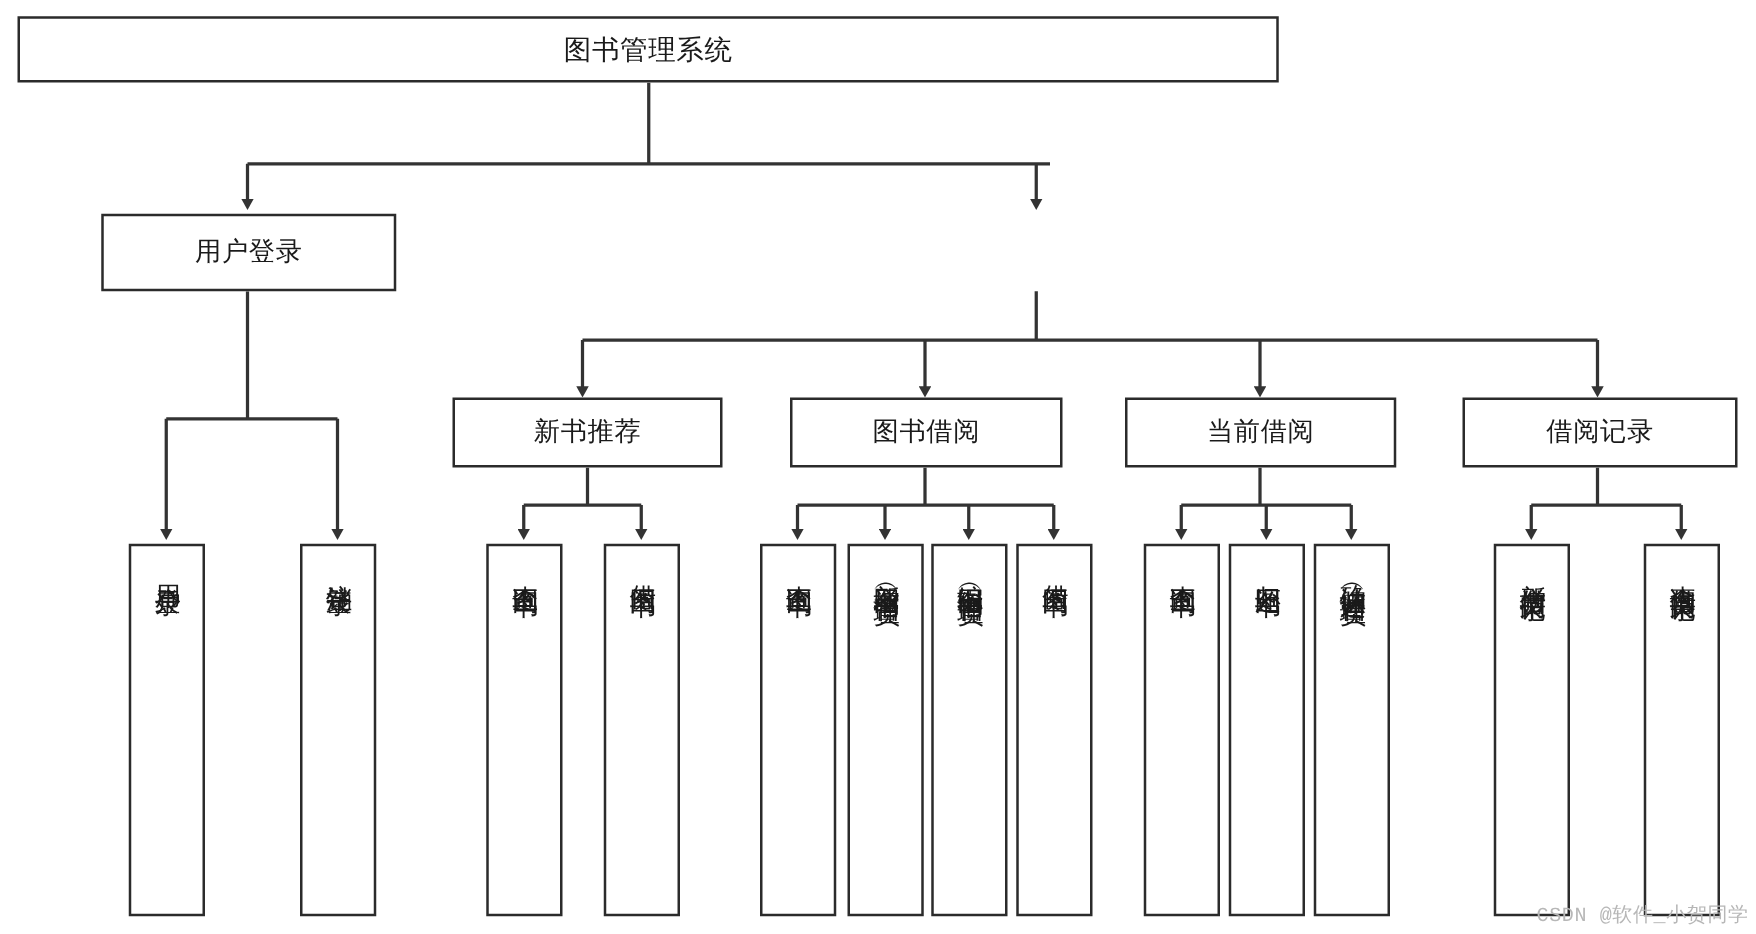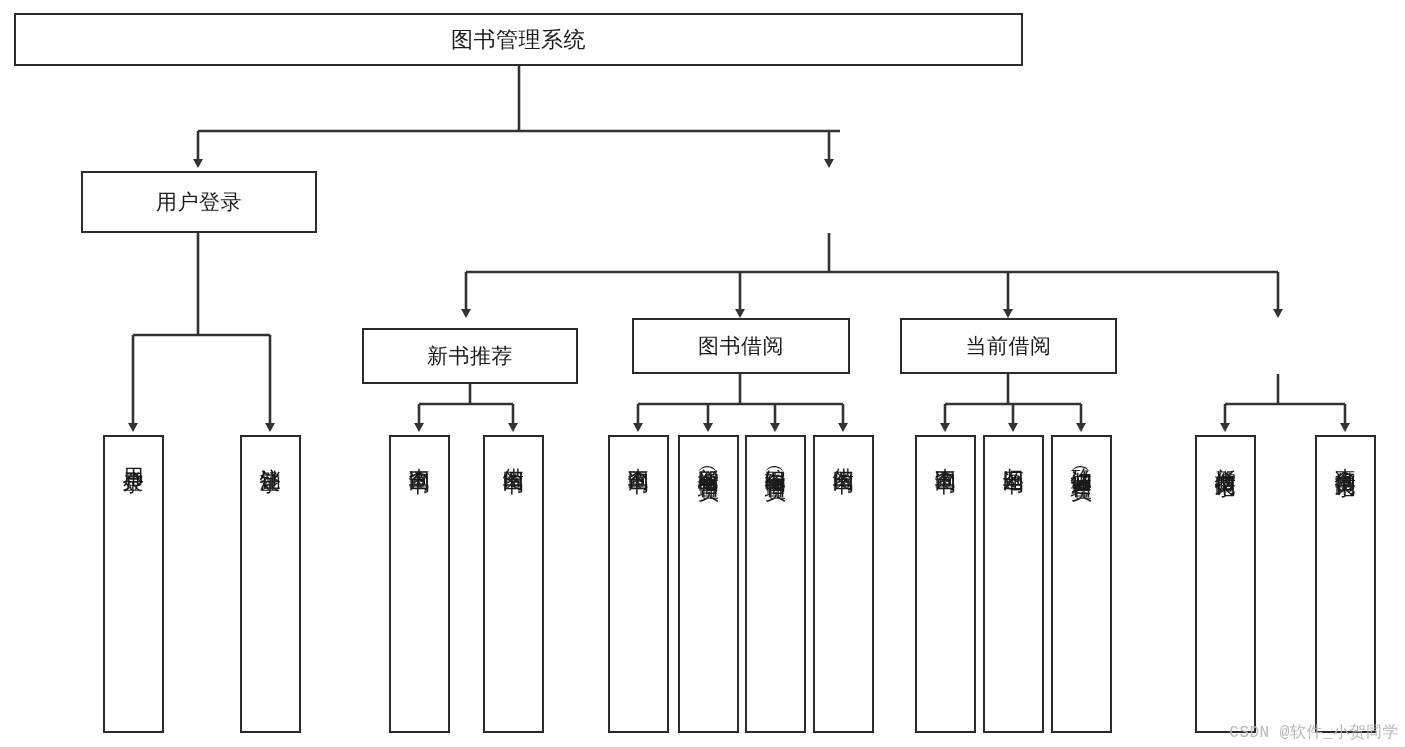--- a/index.html
+++ b/index.html
@@ -129,29 +129,32 @@
   </svg>
 
   <div class="node root horizontal" style="left:14px; top:13px; width:1009px; height:53px;">
     <span class="node-label">图书管理系统</span>
   </div>
 
   <div class="node horizontal" style="left:81px; top:171px; width:236px; height:62px;">
     <span class="node-label">用户登录</span>
   </div>
 
-  <div class="node horizontal" style="left:362px; top:328px; width:216px; height:56px;">
+  <div class="node horizontal" style="left:362px; top:318px; width:216px; height:56px;">
     <span class="node-label">新书推荐</span>
   </div>
   <div class="node horizontal" style="left:632px; top:318px; width:218px; height:56px;">
     <span class="node-label">图书借阅</span>
   </div>
   <div class="node horizontal" style="left:900px; top:318px; width:217px; height:56px;">
     <span class="node-label">当前借阅</span>
   </div>
+  <div class="node horizontal" style="left:1170px; top:318px; width:220px; height:56px;">
+    <span class="node-label">借阅记录</span>
+  </div>
 
   <div class="node vertical" style="left:103px; top:435px; width:61px; height:298px;">
     <span class="node-label">用户登录</span>
   </div>
   <div class="node vertical" style="left:240px; top:435px; width:61px; height:298px;">
     <span class="node-label">注销登录</span>
   </div>
 
   <div class="node vertical" style="left:389px; top:435px; width:61px; height:298px;">
     <span class="node-label">查询图书</span>

